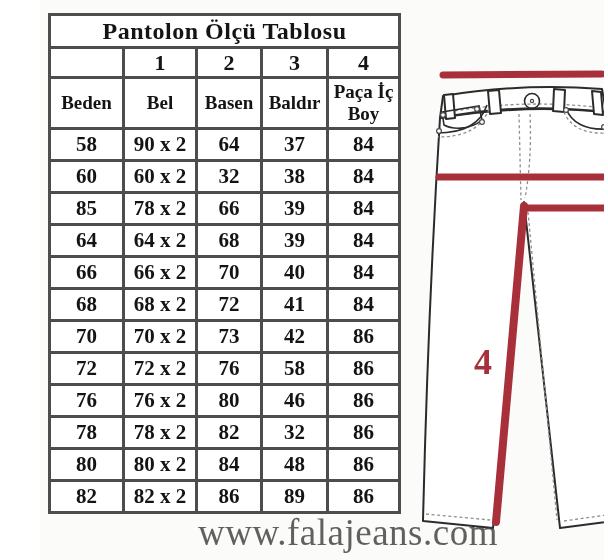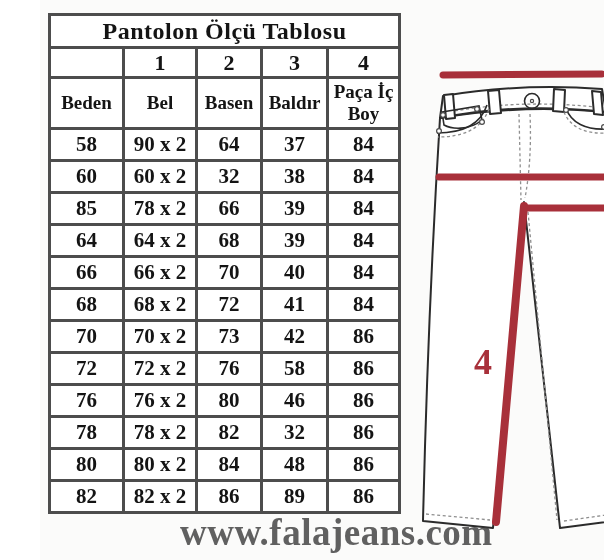--- a/index.html
+++ b/index.html
@@ -20,22 +20,22 @@
     border:3px solid #4d4d4d; text-align:center; vertical-align:middle;
     font-weight:bold; color:#141414; padding:0; overflow:hidden;
   }
   .title-row th { font-size:24px; height:30px; letter-spacing:0.5px; }
   .num-row th   { font-size:22px; height:27px; }
   .col-row th   { font-size:19px; height:48px; line-height:1.18; }
   .size-table tbody td { font-size:21px; height:29px; }
 
   
   .watermark {
-    position:absolute; left:140px; top:511px; z-index:6;
-    font-size:37px; font-weight:bold; letter-spacing:0.5px;
+    position:absolute; left:158px; top:511px; z-index:6;
+    font-size:37px; font-weight:normal; letter-spacing:0.5px;
     color:rgba(58,58,58,0.8); white-space:nowrap; pointer-events:none;
   }
 
   
   svg.pants { position:absolute; left:370px; top:0; z-index:2; }
   .outline  { fill:#ffffff; stroke:#2b2b2b; stroke-width:2; stroke-linejoin:round; }
   .detail   { fill:none; stroke:#2b2b2b; stroke-width:1.6; }
   .stitch   { fill:none; stroke:#8f8f8f; stroke-width:1.3; stroke-dasharray:3 2.6; }
   .rivet    { fill:#ffffff; stroke:#4a4a4a; stroke-width:1.2; }
   .measure  { fill:none; stroke-linecap:round; }

